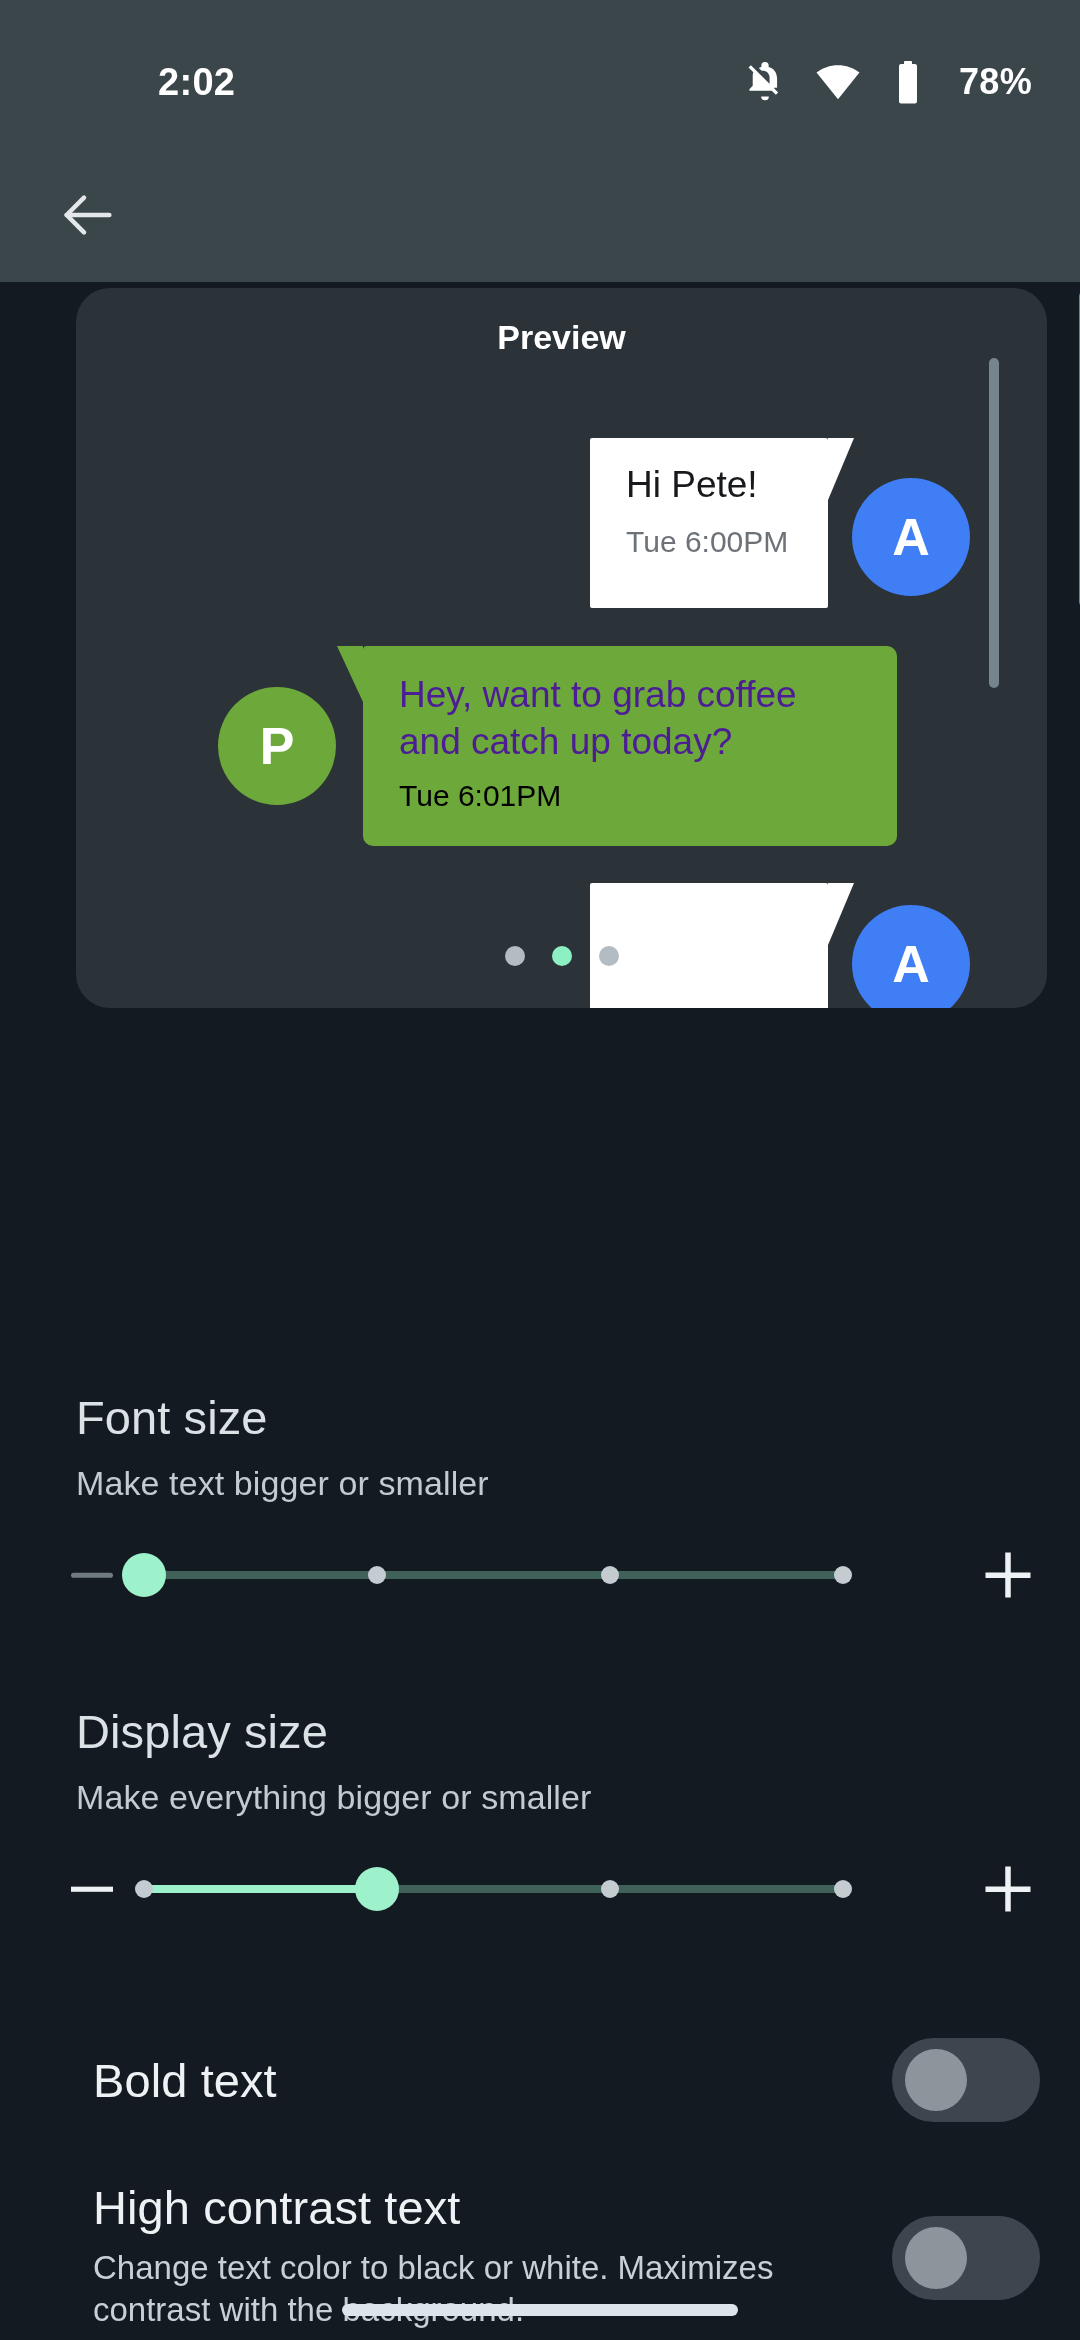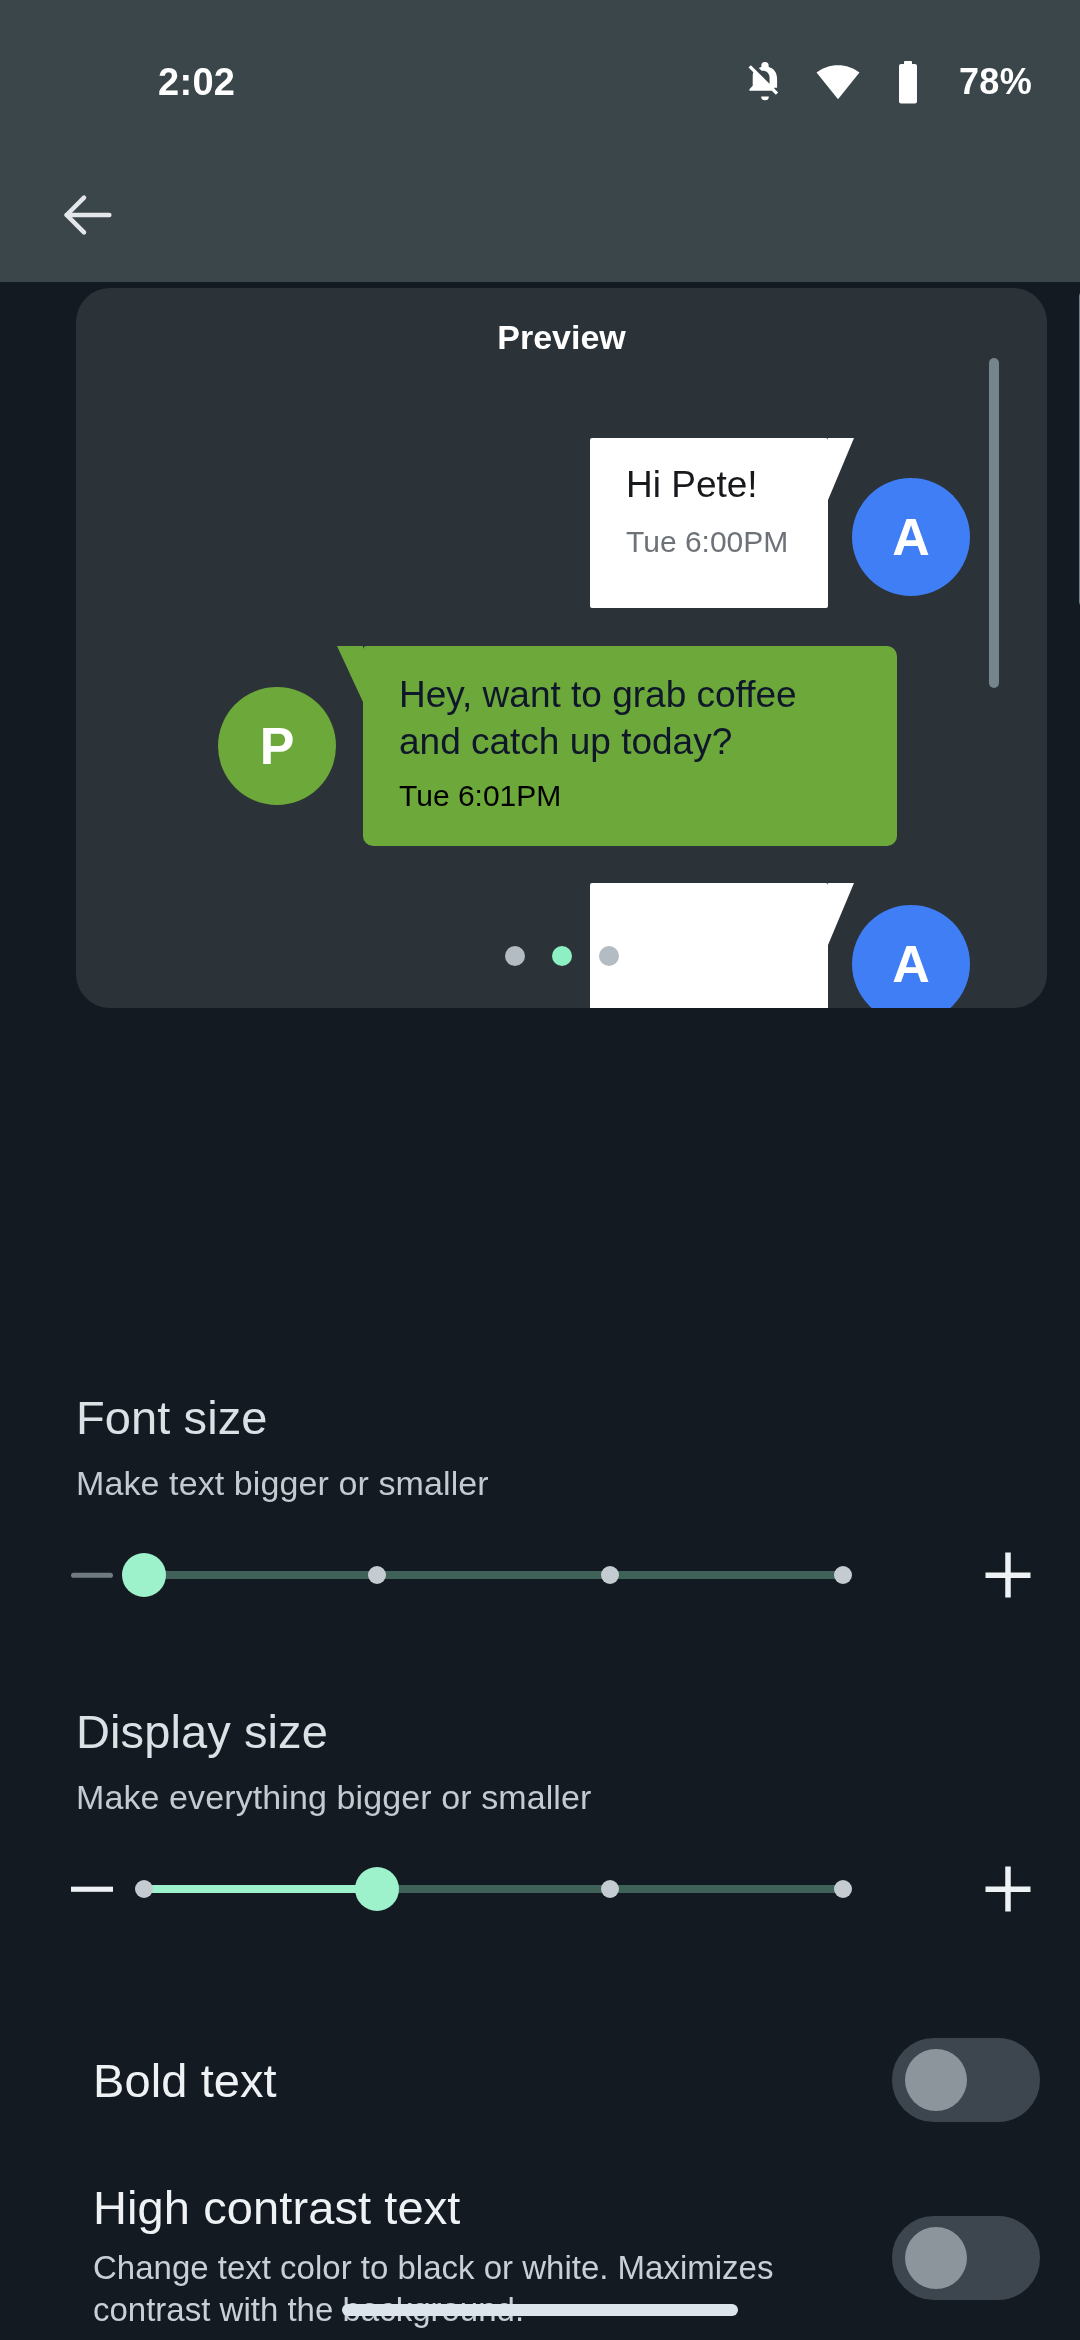--- a/index.html
+++ b/index.html
@@ -137,21 +137,21 @@
     margin-left: 27px;
     padding: 26px 30px 0 36px;
     border-radius: 4px 10px 10px 10px;
   }
   .tail-left {
     position: absolute; top: 0; left: -26px;
     width: 0; height: 0;
     border-right: 26px solid #6da83a;
     border-bottom: 56px solid transparent;
   }
-  #bubble-2-text { color: #0f172a; font-size: 37px; line-height: 1.26; }
+  #bubble-2-text { color: #4c1d95; font-size: 37px; line-height: 1.26; }
   #bubble-2-time { color: #000000; font-size: 30px; margin-top: 14px; }
 
   
   #msg-row-3 { top: 595px; left: 514px; }
   #bubble-3 {
     position: relative; background: #ffffff;
     width: 238px; height: 140px; border-radius: 2px;
   }
   #avatar-b { background: #3f7ef4; margin-left: 24px; margin-top: 22px; }
 

